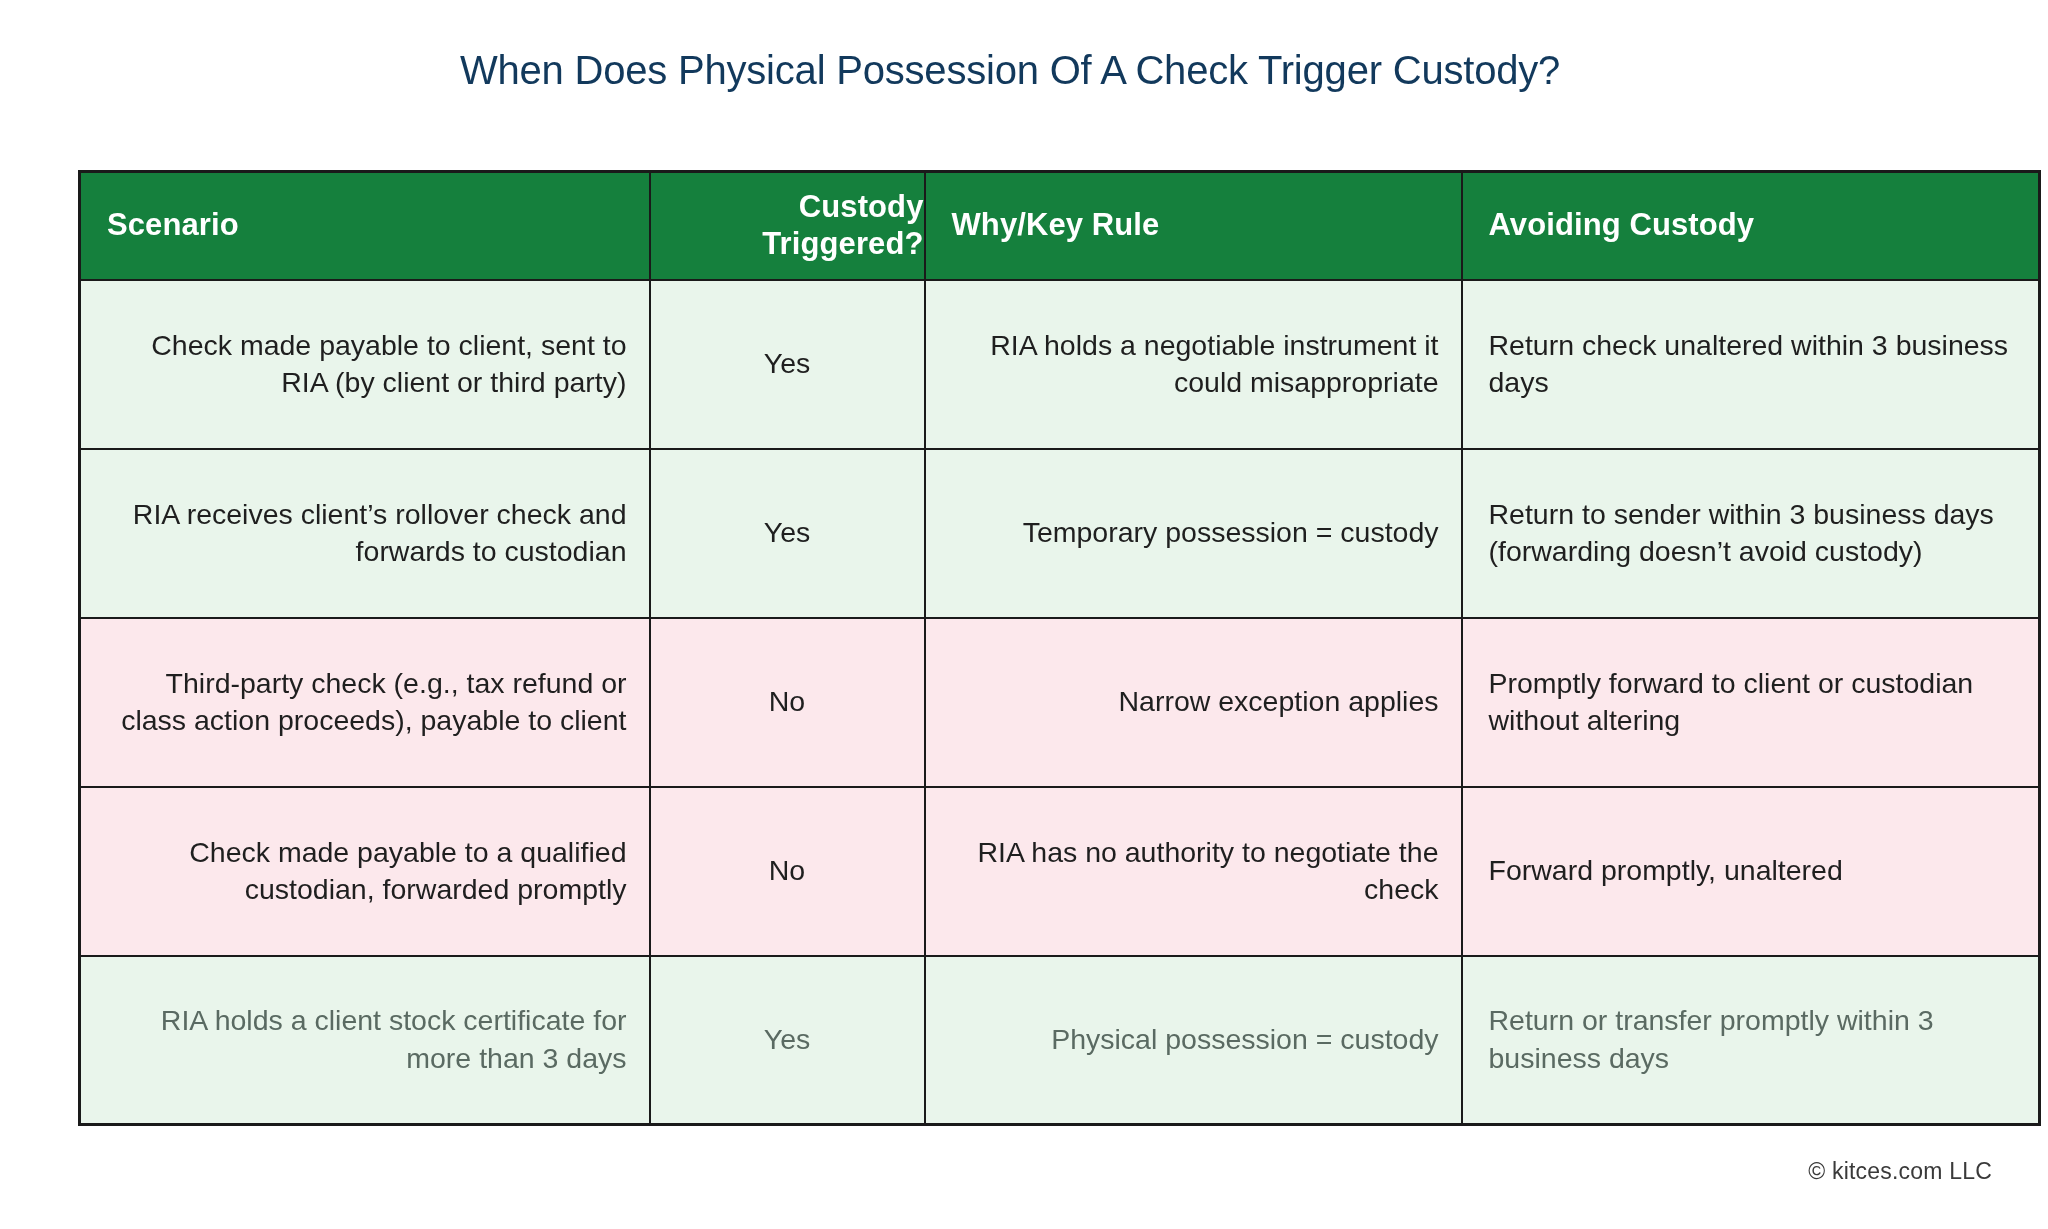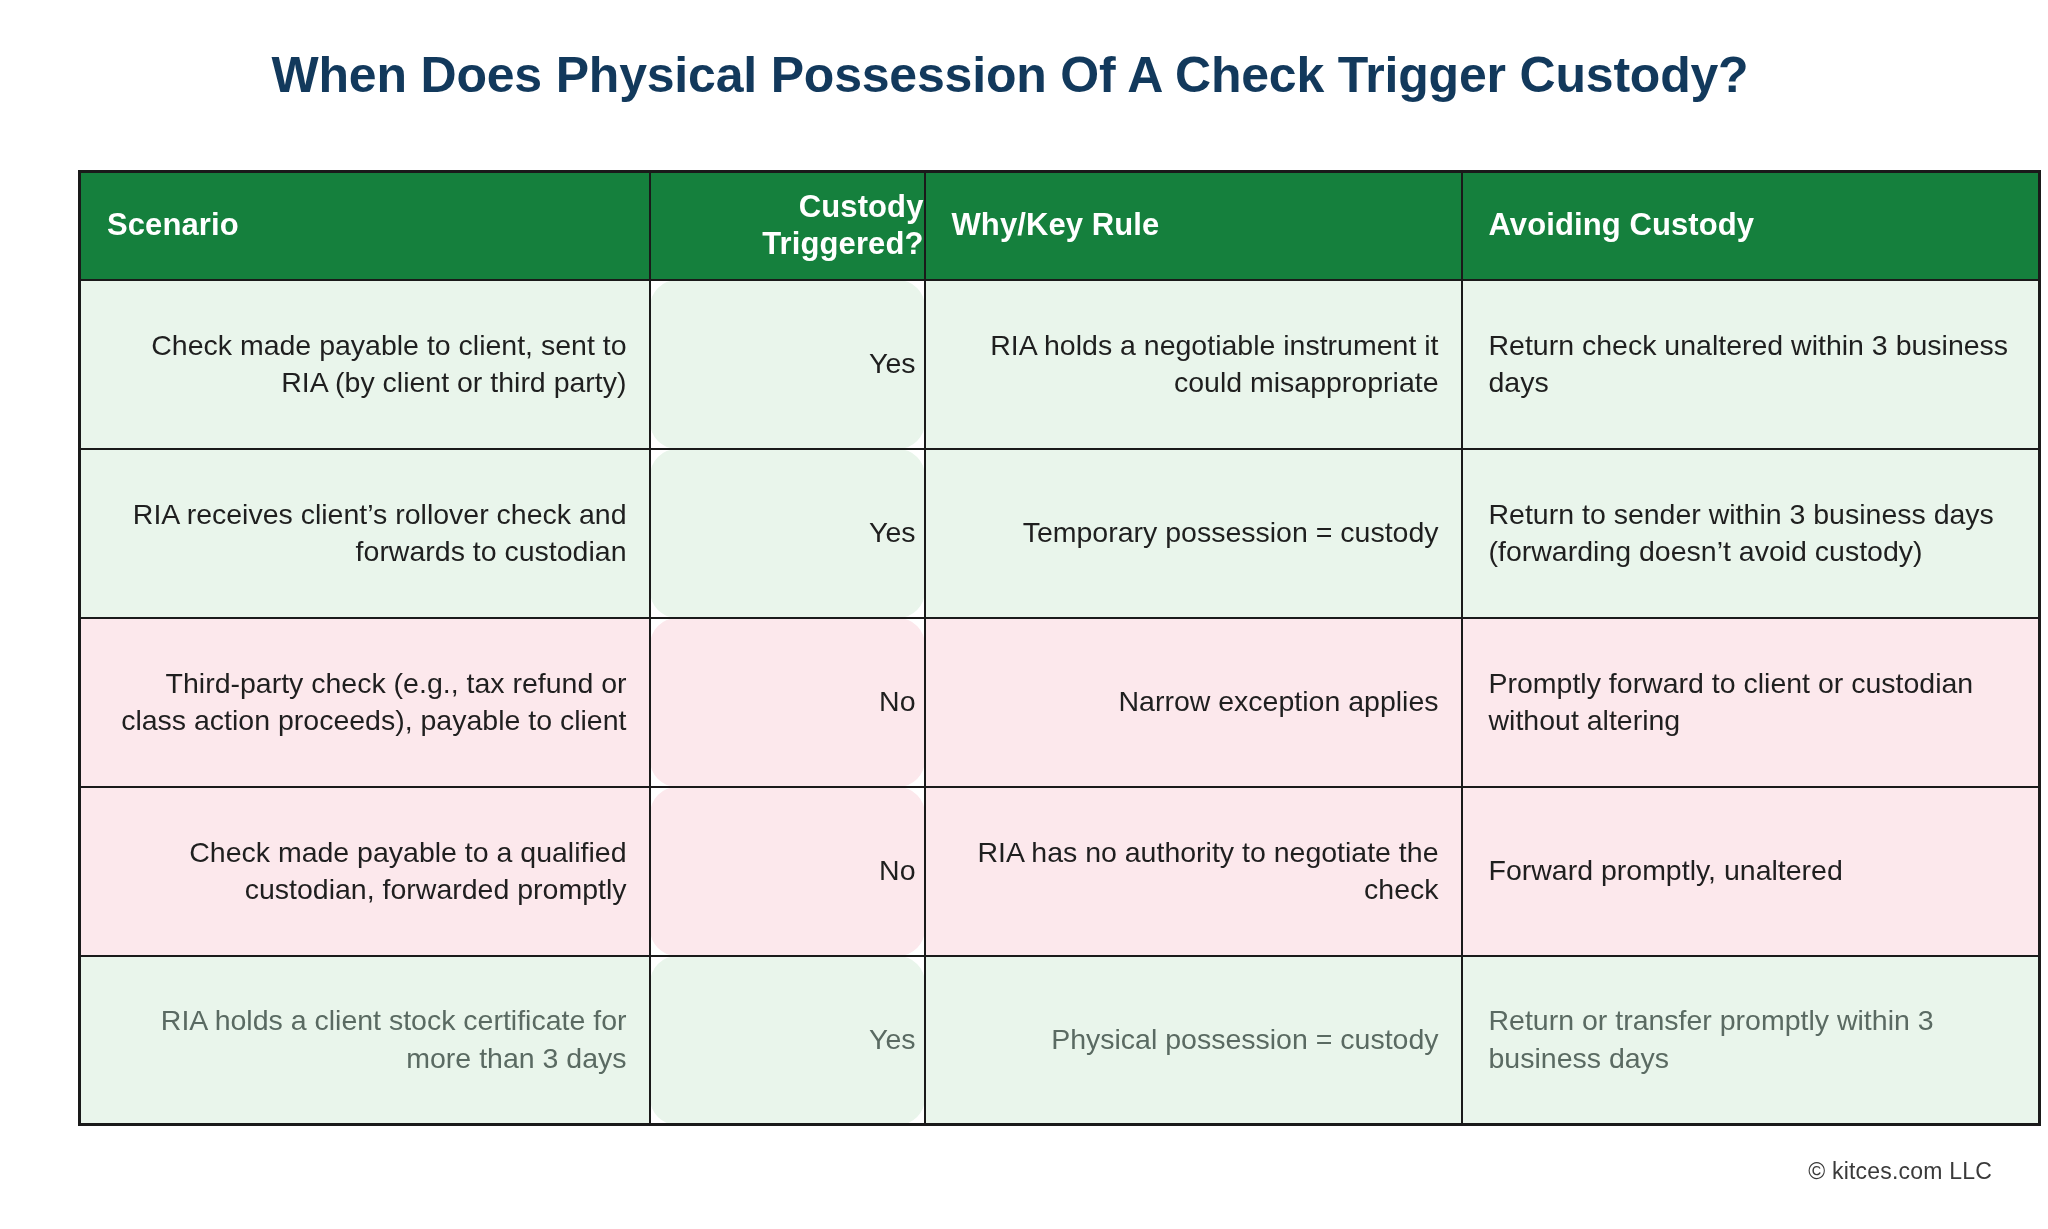--- a/index.html
+++ b/index.html
@@ -22,22 +22,22 @@
     box-sizing: border-box;
   }
 
   
   .title {
     position: absolute;
     top: 48px;
     left: 0;
     width: 2020px;
     text-align: center;
-    font-size: 50px;
-    font-weight: bold;
+    font-size: 40px;
+    font-weight: normal;
     color: #12395c;
     letter-spacing: -0.2px;
     line-height: 1.1;
   }
 
   
   .table-wrap {
     position: absolute;
     top: 170px;
     left: 78px;
@@ -96,24 +96,23 @@
   tbody tr.row-pink  td { background: #fce8ec; }
 
   tbody tr.row-muted td { color: #5a6a62; }
 
   td.cell-scenario {
     text-align: right;
     padding-left: 26px;
     padding-right: 22px;
   }
   td.cell-triggered {
-    text-align: right;
+    text-align: center;
     padding-left: 8px;
     padding-right: 8px;
-    border-radius: 27px;
   }
   td.cell-why {
     text-align: right;
     padding-left: 42px;
     padding-right: 22px;
   }
   td.cell-avoid {
     text-align: left;
     padding-left: 26px;
     padding-right: 20px;

